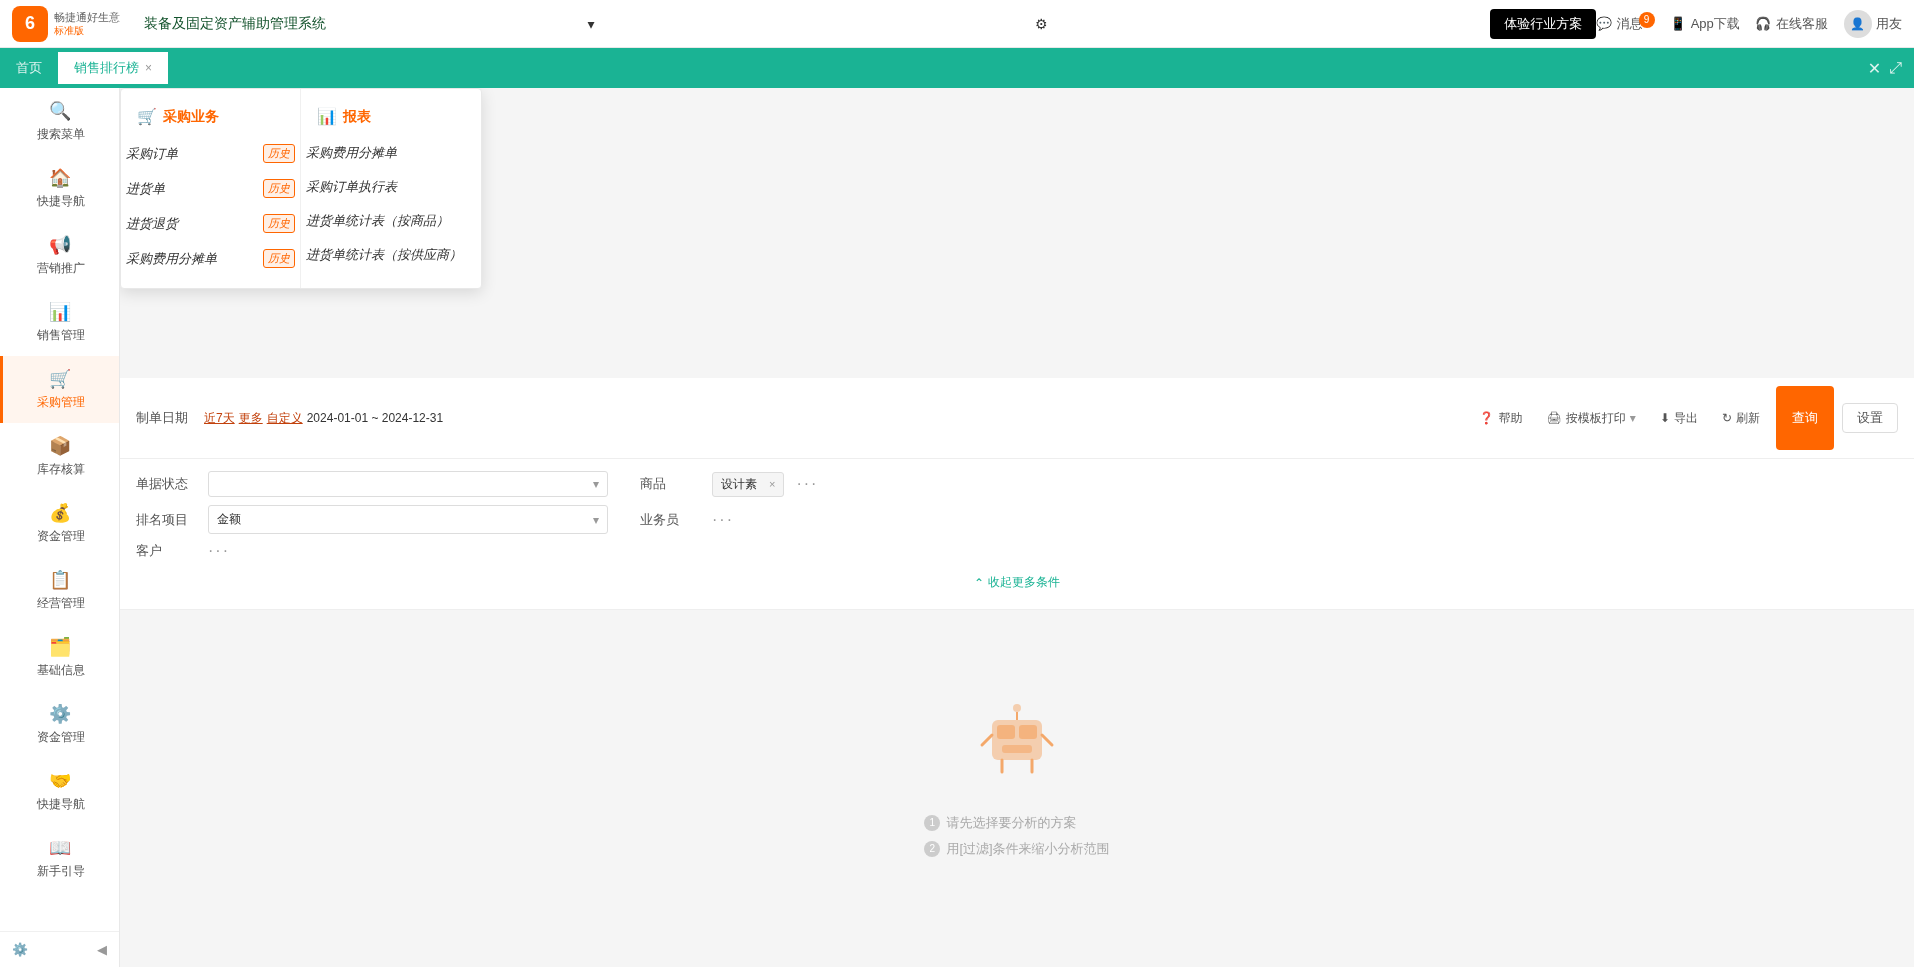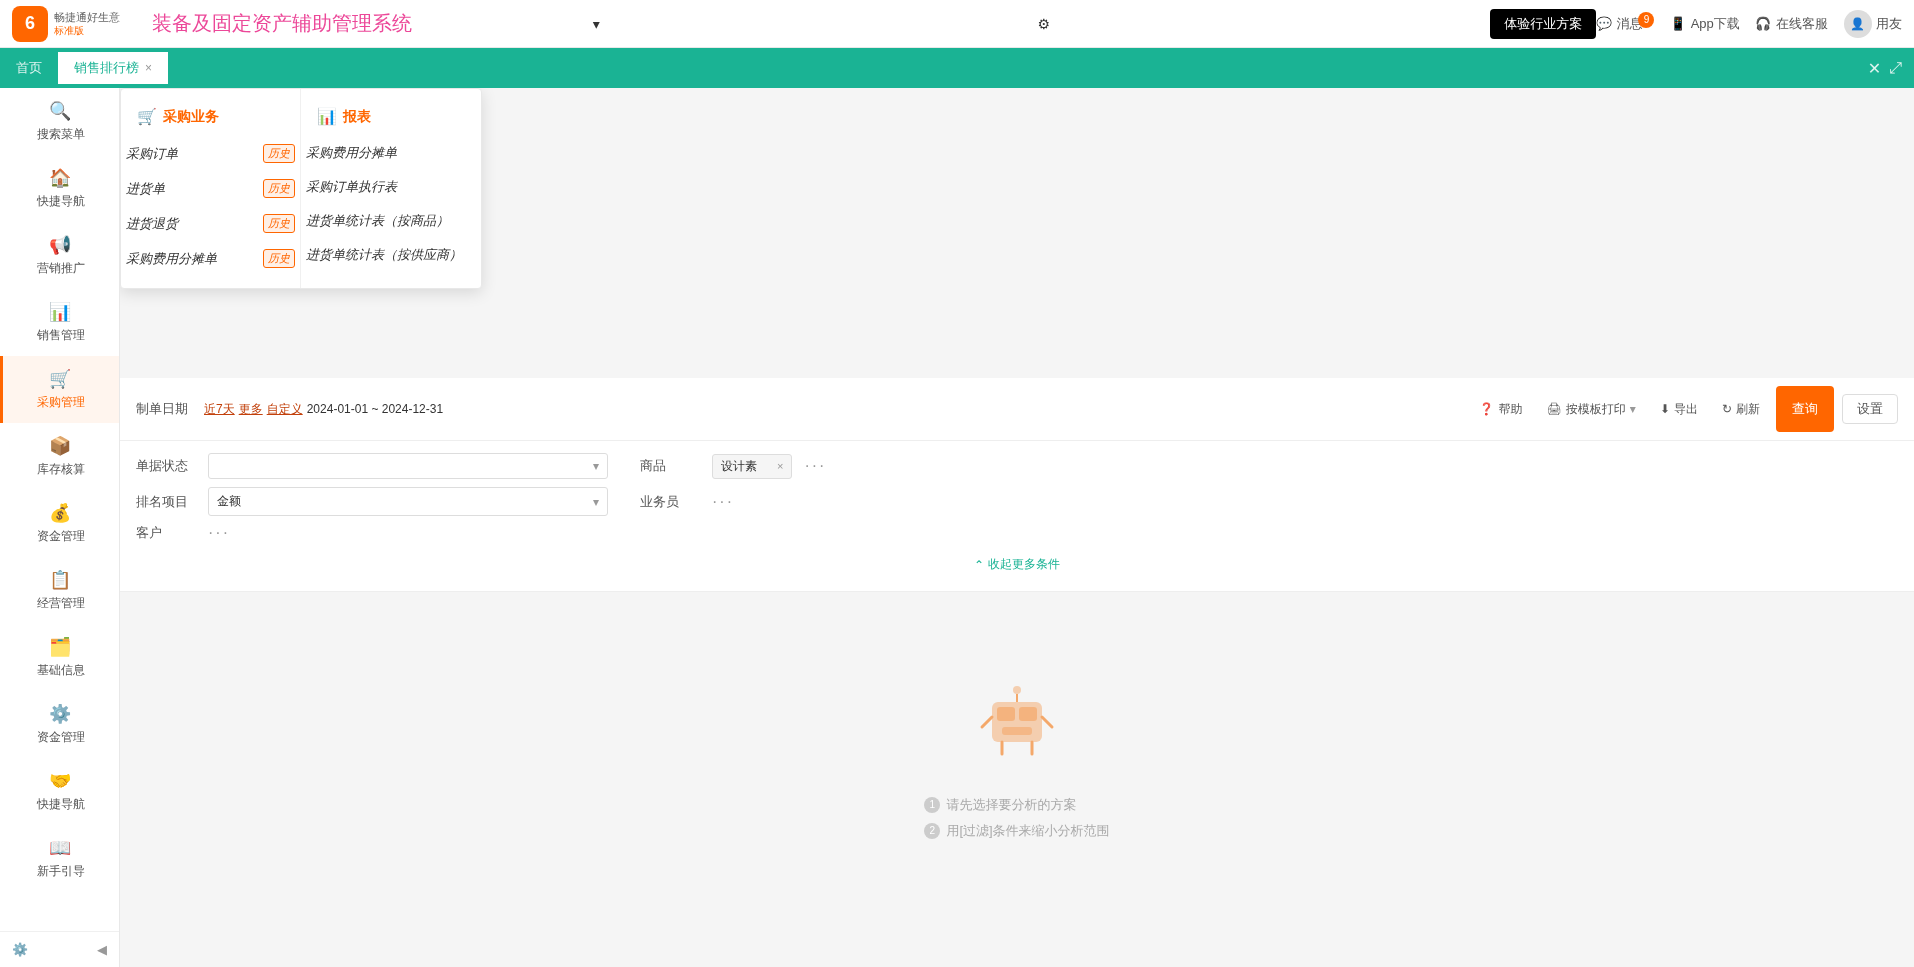--- a/index.html
+++ b/index.html
@@ -268,21 +268,21 @@
     .date-link { color: #c2410c; cursor: pointer; text-decoration: underline; }
     .tag-item {
       background: #f5f5f5;
       border: 1px solid #ddd;
       border-radius: 3px;
       padding: 3px 8px;
       font-size: 12px;
       color: #333;
       display: flex;
       align-items: center;
-      gap: 20px;
+      gap: 12px;
     }
     .tag-close { color: #999; cursor: pointer; font-size: 11px; }
     .toolbar-right {
       margin-left: auto;
       display: flex;
       align-items: center;
       gap: 8px;
     }
     .toolbar-btn {
       display: flex;
@@ -292,21 +292,21 @@
       cursor: pointer;
       font-size: 12px;
       padding: 4px 8px;
       border-radius: 3px;
     }
     .btn-orange {
       background: #f60;
       color: #fff;
       border: none;
       border-radius: 4px;
-      padding: 14px 16px;
+      padding: 23px 16px;
       cursor: pointer;
       font-size: 13px;
     }
     .btn-white {
       background: #fff;
       color: #555;
       border: 1px solid #ddd;
       border-radius: 4px;
       padding: 5px 14px;
       cursor: pointer;
@@ -357,21 +357,21 @@
 
 <div class="top-header">
   <div class="logo-area">
     <div class="logo-icon">6</div>
     <div class="logo-text">
       <div>畅捷通好生意</div>
       <div class="logo-badge">标准版</div>
     </div>
   </div>
 
-  <span class="system-title" style="font-size:20px;color:#ec4899;margin-left:20px;">装备及固定资产辅助管理系统</span>
+  <span class="system-title" style="font-size:14px;color:#14532d;margin-left:12px;">装备及固定资产辅助管理系统</span>
   <span class="chevron system-title" style="margin-left:4px;">▾</span>
   <span class="gear system-title" style="margin-left:8px;">⚙</span>
 
   <button class="industry-btn" style="margin-left:16px;">体验行业方案</button>
 
   <div class="header-right">
     <div class="item notification-wrap">
       <span>💬</span>
       <span>消息</span>
       <span class="badge">9</span>

